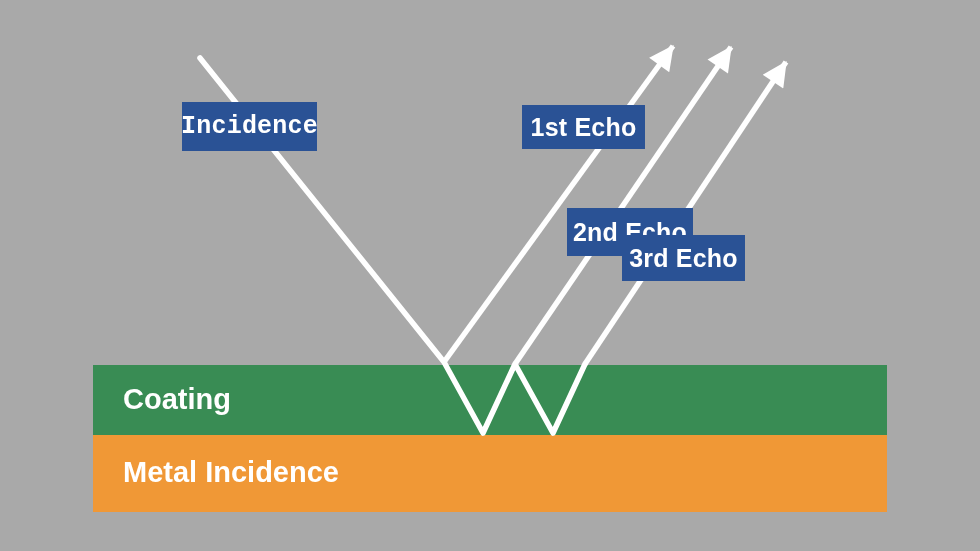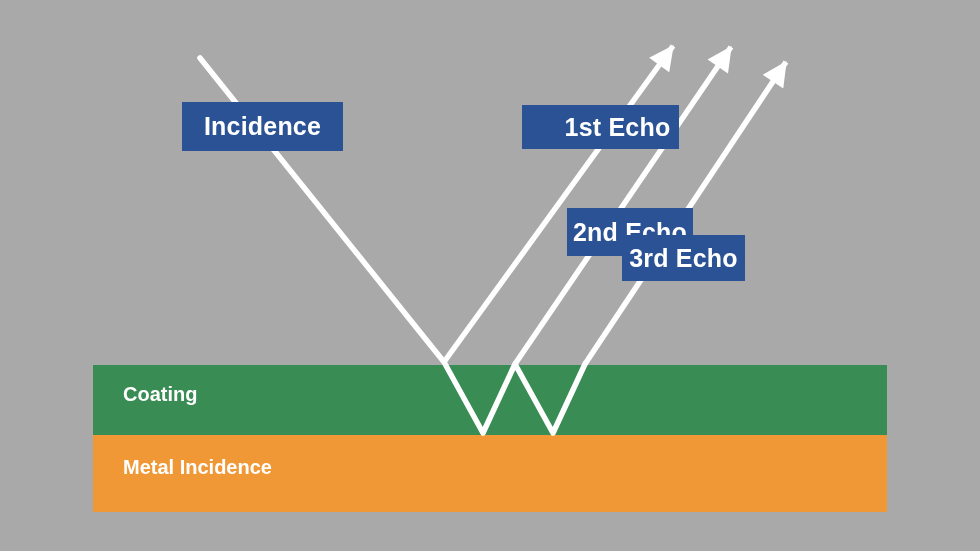--- a/index.html
+++ b/index.html
@@ -27,31 +27,31 @@
     background: #2A5295;
     color: #FFFFFF;
     font-weight: 700;
     font-size: 25px;
     display: flex;
     align-items: center;
     justify-content: center;
     letter-spacing: 0.2px;
     white-space: nowrap;
   }
-  .tag.incidence { left: 182px; top: 102px; width: 161px; height: 49px; }
-  .tag.echo1     { left: 522px; top: 105px; width: 123px; height: 44px; padding-left: 34px; }
+  .tag.incidence { left: 182px; top: 102px; width: 135px; height: 49px; font-family: Liberation Mono, monospace; }
+  .tag.echo1     { left: 522px; top: 105px; width: 123px; height: 44px; }
   .tag.echo2     { left: 567px; top: 170px; width: 126px; height: 48px; margin-top: 38px; }
   .tag.echo3     { left: 622px; top: 235px; width: 123px; height: 46px; }
   .layer-label {
     position: absolute;
     z-index: 2;
     left: 123px;
     color: #FFFFFF;
     font-weight: 700;
-    font-size: 20px;
+    font-size: 29px;
     white-space: nowrap;
   }
   .layer-label.coating   { top: 383px; }
   .layer-label.substrate { top: 456px; }
 </style>
 </head>
 <body>
 
 <div class="stage">
 

